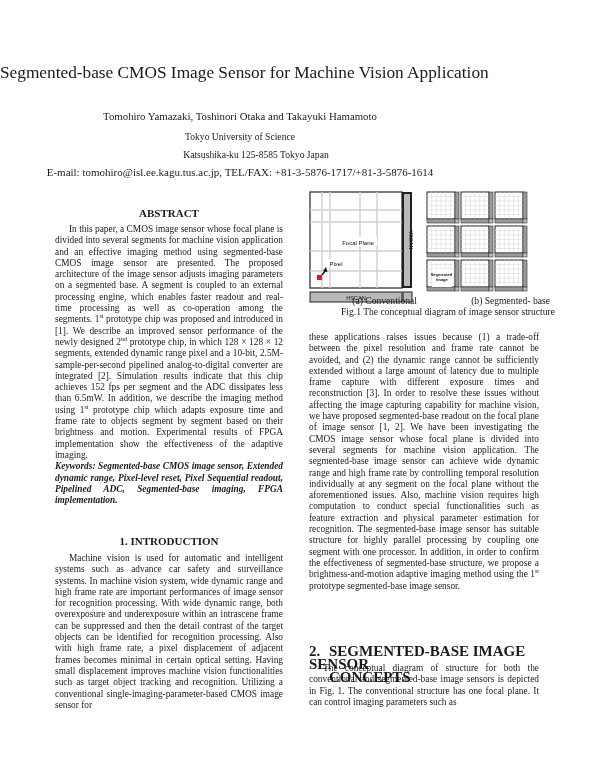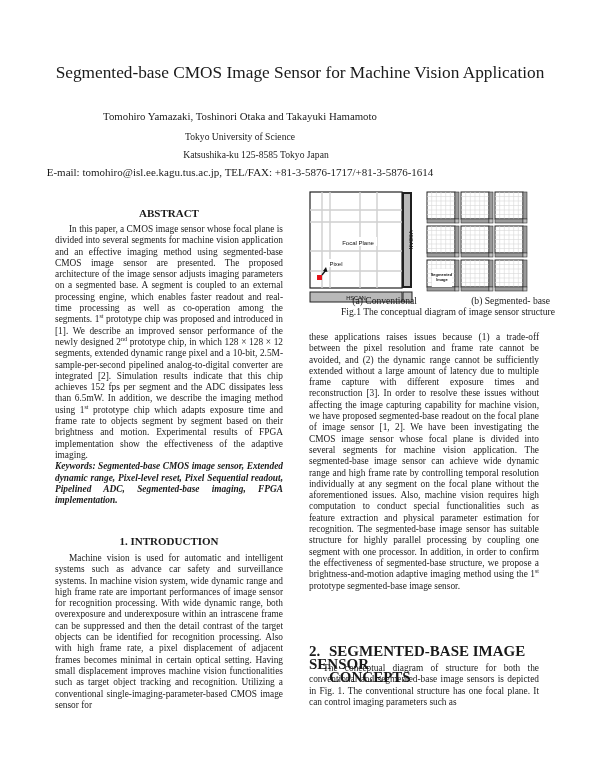--- a/index.html
+++ b/index.html
@@ -1,19 +1,19 @@
 <!DOCTYPE html>
 <html><head>
 <meta charset="utf-8">
 <style>
   html, body { margin: 0; padding: 0; background: #ffffff; }
   body { width: 600px; height: 776px; position: relative; overflow: hidden;
          font-family: "Liberation Serif", serif; color: #1a1a1a; }
   .abs { position: absolute; }
-  .title { left: 0; width: 600px; top: 63px; text-align: center; font-size: 17.3px; }
+  .title { left: 0; width: 600px; top: 63px; text-align: left; font-size: 17.3px; }
   .center { left: 0; width: 480px; text-align: center; }
   .authors { top: 110px; font-size: 10.8px; }
   .affil { top: 131px; font-size: 9.6px; }
   .addr { top: 149px; font-size: 9.6px; padding-left: 16px; }
   .email { top: 166px; font-size: 11px; }
   .col { font-size: 9.35px; line-height: 11.3px; text-align: justify; }
   .col p { margin: 0; }
   .indent { text-indent: 14px; }
   .lcol { left: 55px; width: 228px; }
   .rcol { left: 309px; width: 230px; }

